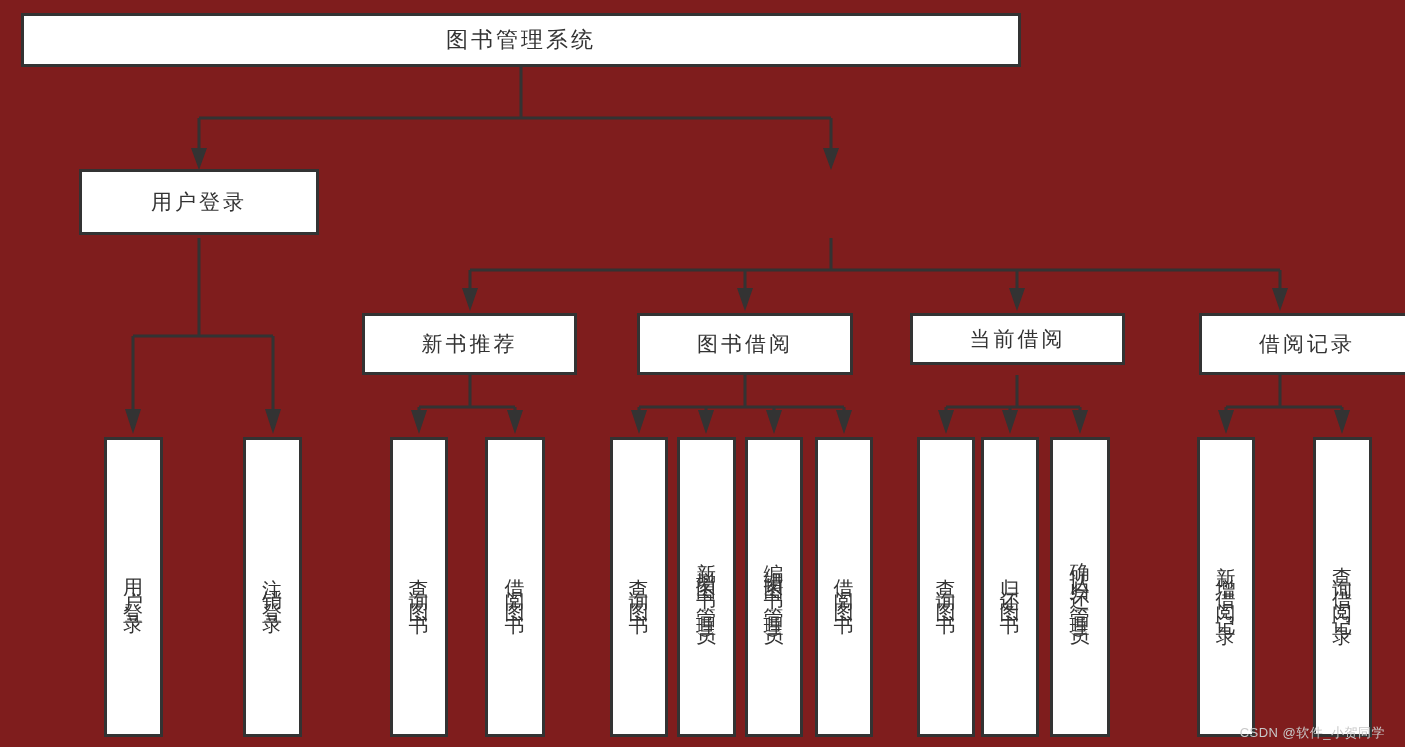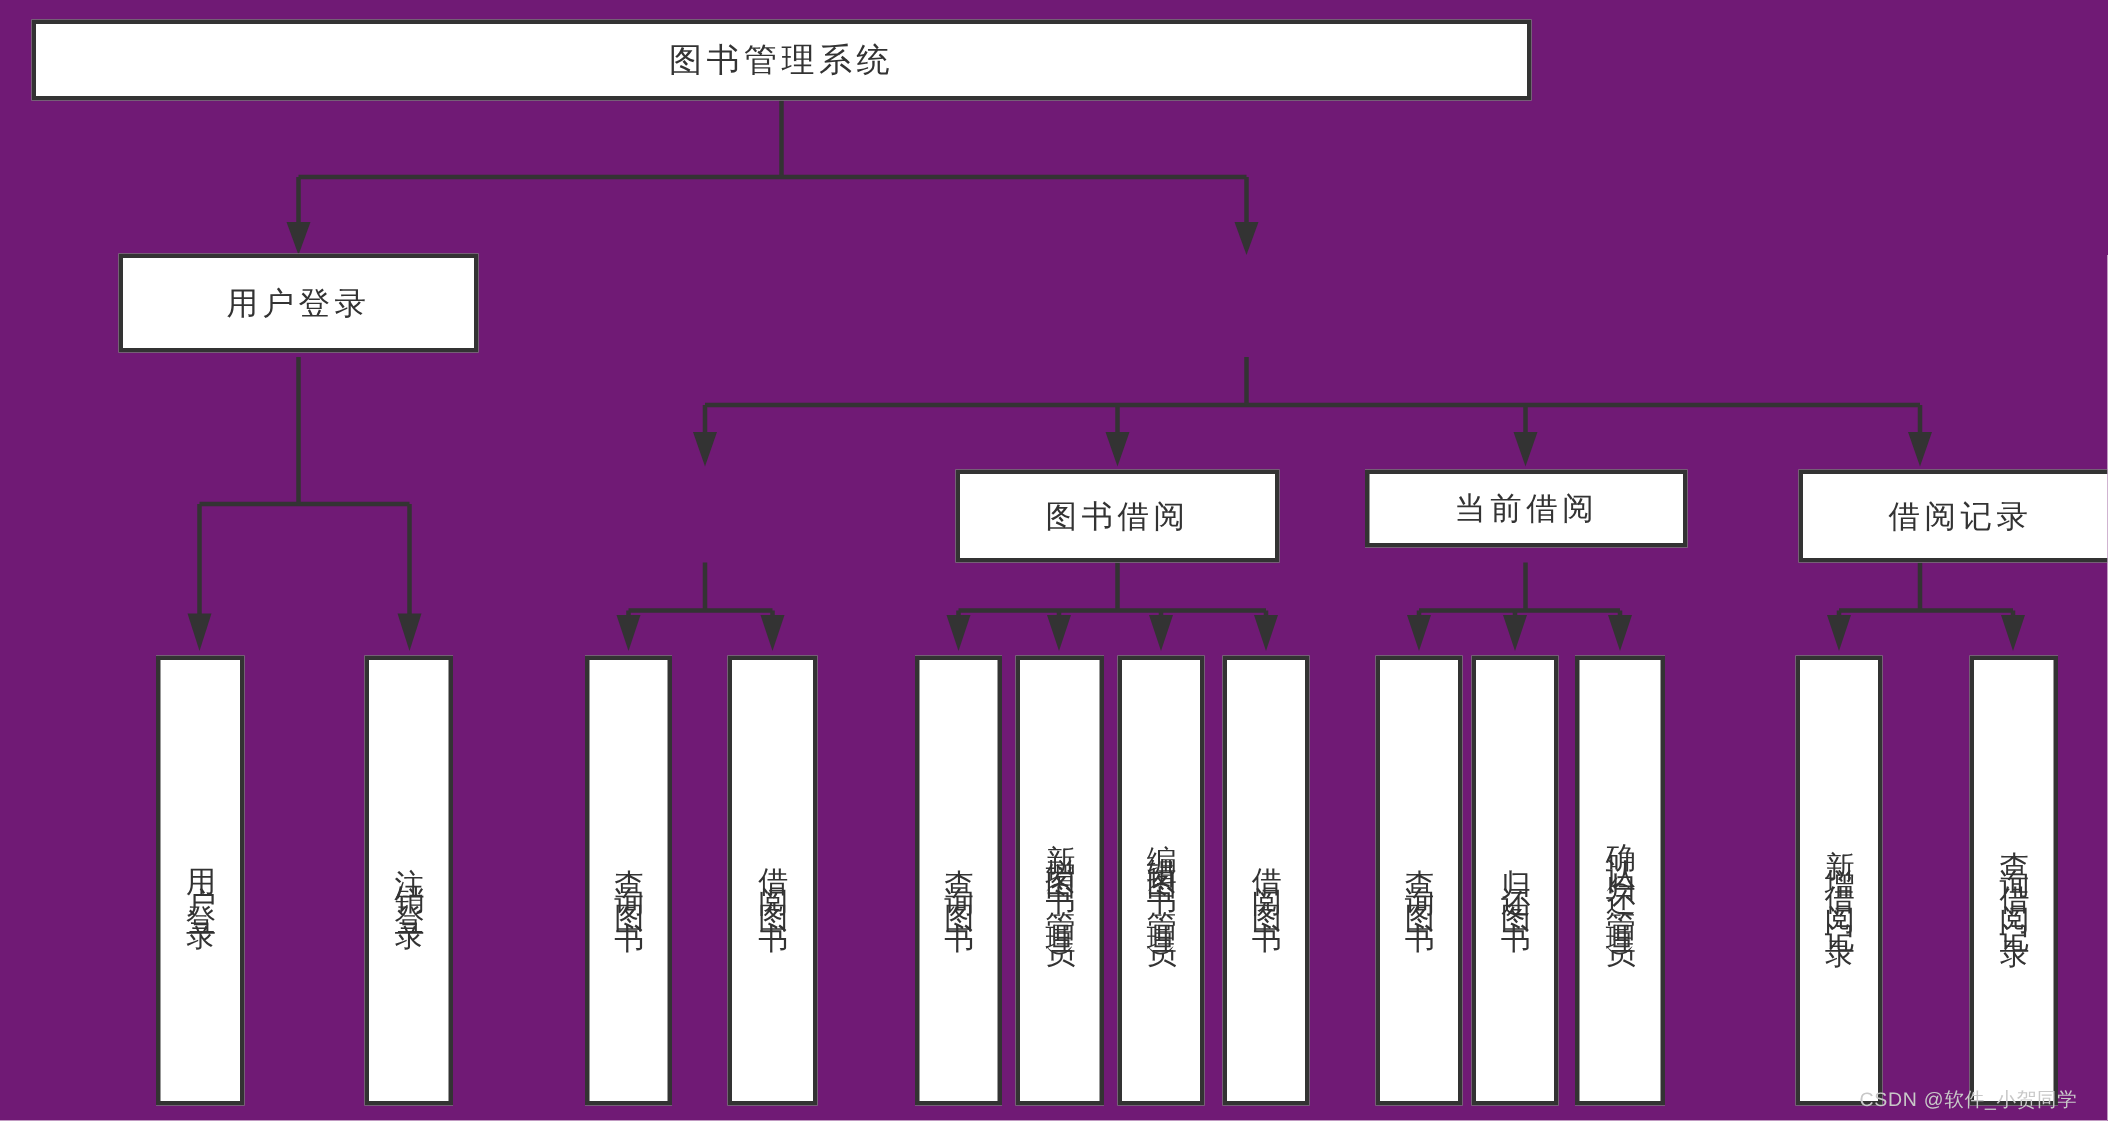--- a/index.html
+++ b/index.html
@@ -5,21 +5,21 @@
   html, body {
     margin: 0;
     padding: 0;
     background: #ffffff;
     font-family: "Liberation Sans", "DejaVu Sans", sans-serif;
   }
   .canvas {
     position: relative;
     width: 1405px;
     height: 747px;
-    background: #701a75;
+    background: #7f1d1d;
     overflow: hidden;
   }
   .connectors {
     position: absolute;
     left: 0;
     top: 0;
     width: 1405px;
     height: 747px;
   }
   .node {
@@ -108,20 +108,23 @@
   </svg>
 
   <div class="node h root" style="left:21px; top:13px; width:1000px; height:54px;">
     <span>图书管理系统</span>
   </div>
 
   <div class="node h" style="left:79px; top:169px; width:240px; height:66px;">
     <span>用户登录</span>
   </div>
 
+  <div class="node h" style="left:362px; top:313px; width:215px; height:62px;">
+    <span>新书推荐</span>
+  </div>
   <div class="node h" style="left:637px; top:313px; width:216px; height:62px;">
     <span>图书借阅</span>
   </div>
   <div class="node h" style="left:910px; top:313px; width:215px; height:52px;">
     <span>当前借阅</span>
   </div>
   <div class="node h" style="left:1171px; top:313px; width:216px; height:62px;margin-left:28px;">
     <span>借阅记录</span>
   </div>
 

